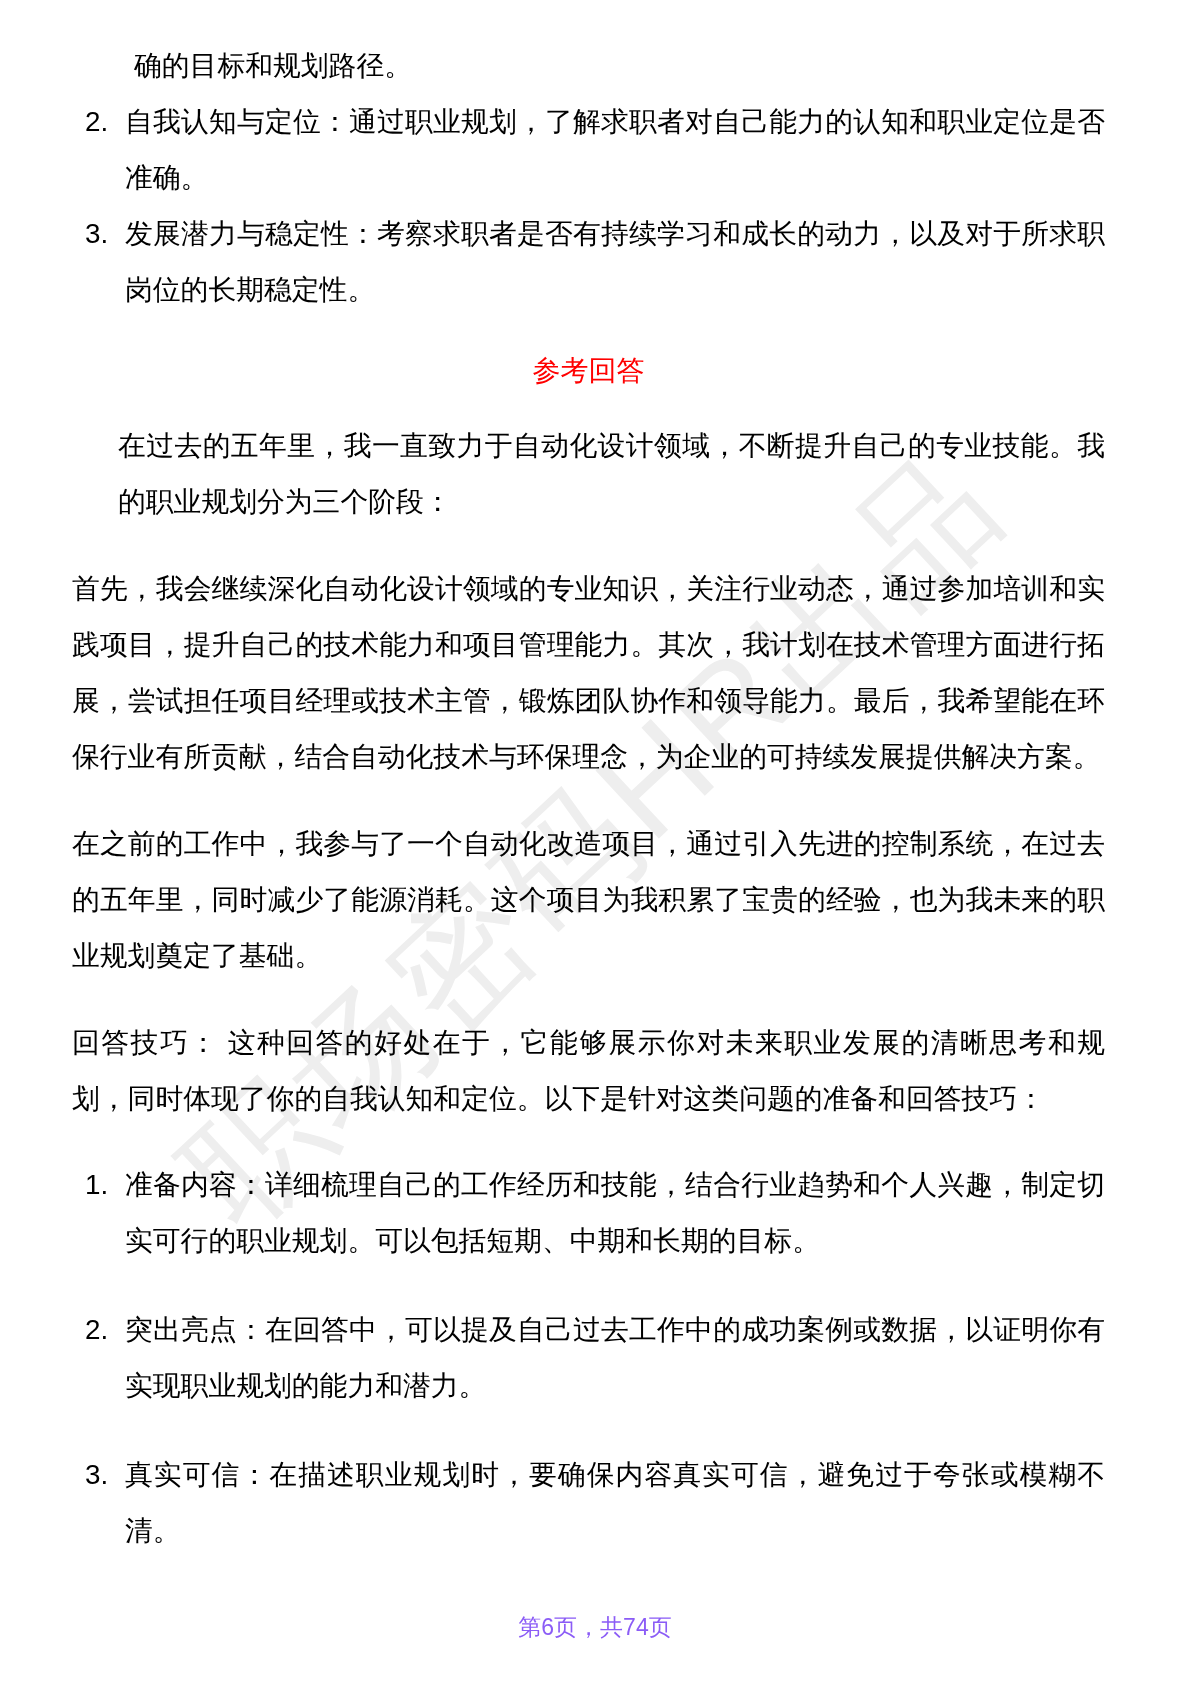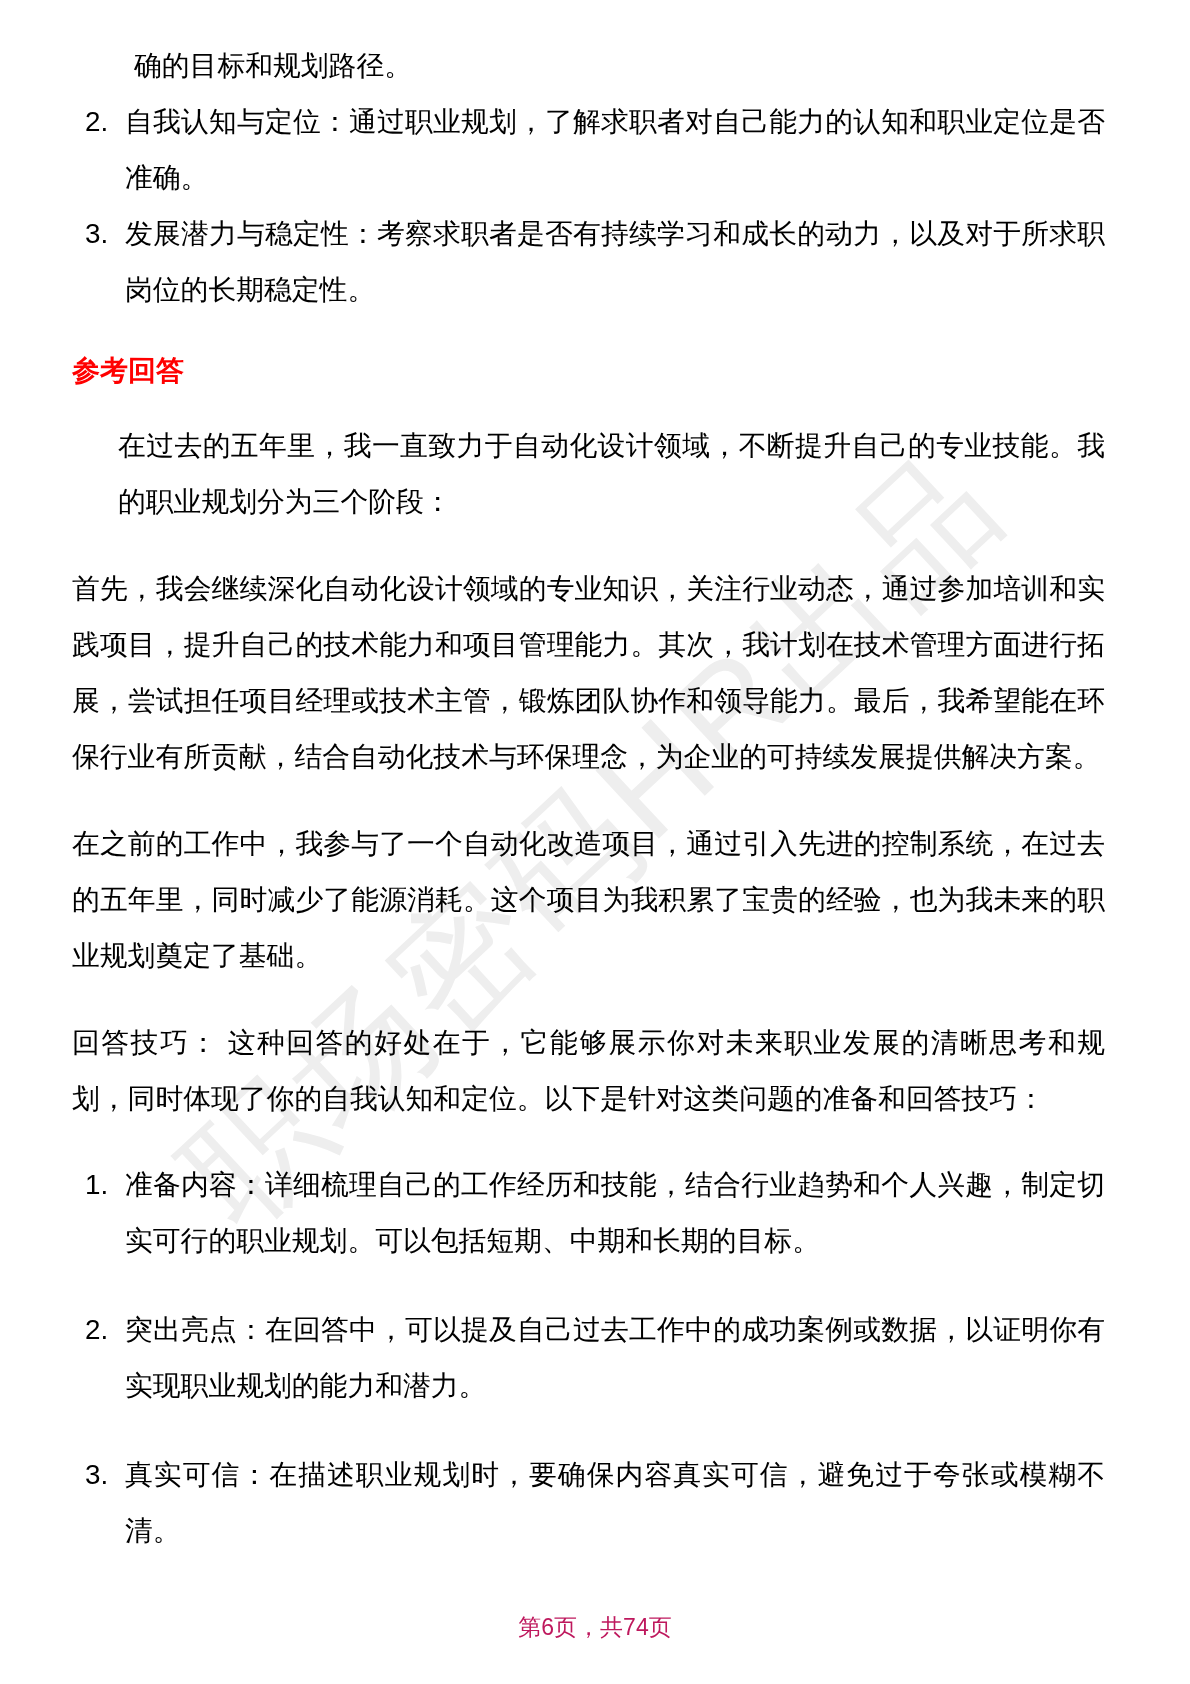--- a/index.html
+++ b/index.html
@@ -56,41 +56,41 @@
     position: absolute;
     left: 13px;
     top: 0;
     text-align: left;
   }
   .cont-line {
     margin-left: 62px;
   }
   .heading {
     margin-top: 25px;
-    font-weight: bold;
+    font-weight: normal;
     font-size: 28px;
     line-height: 56px;
     color: var(--heading, #ff0000);
-    text-align: left;
+    text-align: center;
   }
   .para-first { margin-top: 19px; margin-left: 46px; }
   .para { margin-top: 31px; }
   .list2-first { margin-top: 30px; }
   .list2-item { margin-top: 33px; }
   
   .footer {
     position: absolute;
     left: 0;
     right: 0;
     top: 1612px;
     text-align: center;
     font-size: 23px;
     line-height: 30px;
     z-index: 1;
-    color: #be185d;
+    color: #8b5cf6;
   }
 </style>
 </head>
 <body>
 
 <div class="page">
 
   <div class="watermark" aria-hidden="true">
     <span class="wm-text">职场密码HR出品</span>
   </div>

